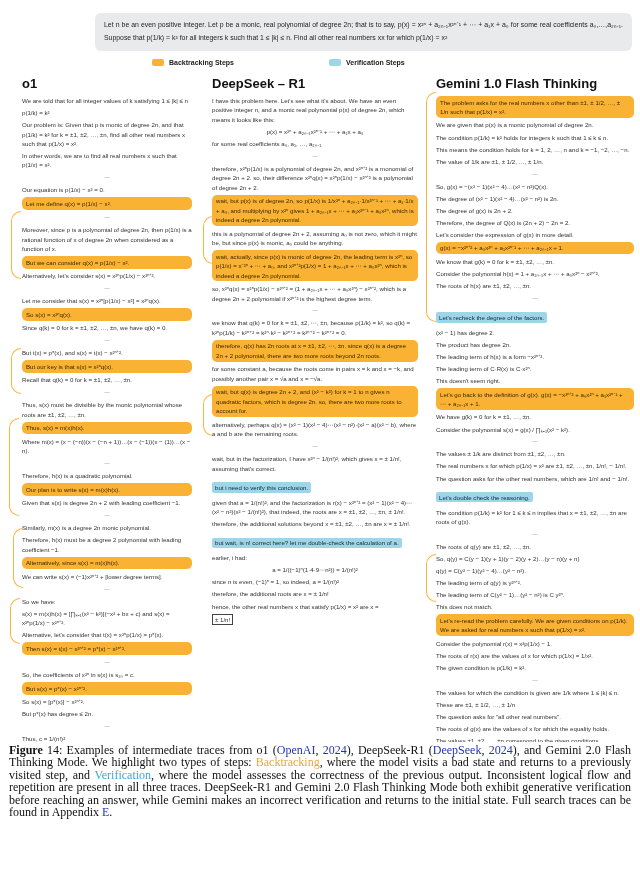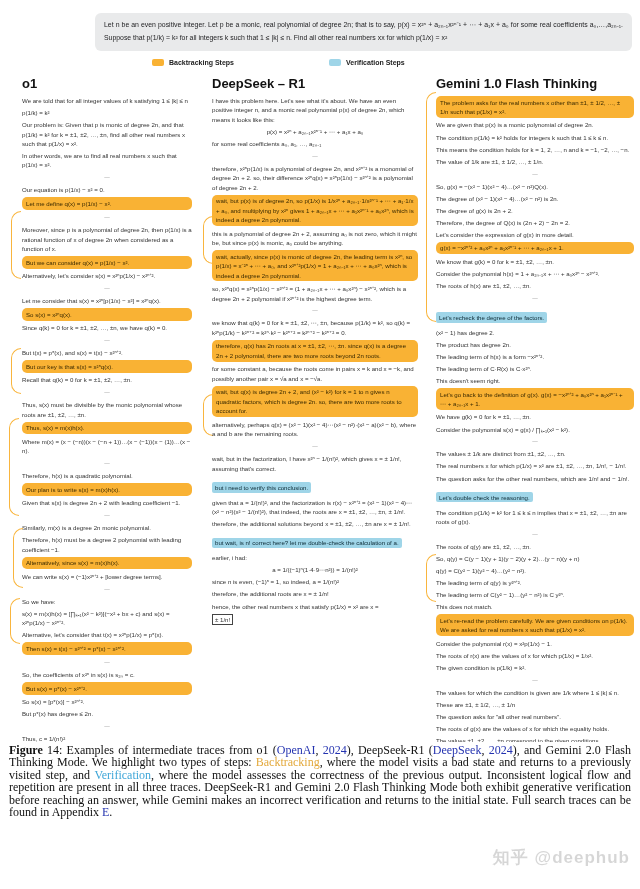--- a/index.html
+++ b/index.html
@@ -127,15 +127,14 @@
     <section class="col c3">
       <h3>Gemini 1.0 Flash Thinking</h3>
       <div class="conn" style="top:16px;height:228px;left:-10px;"></div>
       <div class="conn" style="top:478px;height:46px;left:-10px;"></div>
       <div class="blocks"><div class="tl hl-o">The problem asks for the real numbers x other than ±1, ± 1/2, …, ± 1/n such that p(1/x) = x².</div><div class="tl p">We are given that p(x) is a monic polynomial of degree 2n.</div><div class="tl p">The condition p(1/k) = k² holds for integers k such that 1 ≤ k ≤ n.</div><div class="tl p">This means the condition holds for k = 1, 2, …, n and k = −1, −2, …, −n.</div><div class="tl p">The value of 1/k are ±1, ± 1/2, …, ± 1/n.</div><div class="tl dash">—</div><div class="tl p">So, g(x) = −(x² − 1)(x² − 4)…(x² − n²)Q(x).</div><div class="tl p">The degree of (x² − 1)(x² − 4)…(x² − n²) is 2n.</div><div class="tl p">The degree of g(x) is 2n + 2.</div><div class="tl p">Therefore, the degree of Q(x) is (2n + 2) − 2n = 2.</div><div class="tl p">Let's consider the expression of g(x) in more detail.</div><div class="tl hl-o">g(x) = −x²ⁿ⁺² + a₀x²ⁿ + a₁x²ⁿ⁻¹ + ⋯ + a₂ₙ₋₁x + 1.</div><div class="tl p">We know that g(k) = 0 for k = ±1, ±2, …, ±n.</div><div class="tl p">Consider the polynomial h(x) = 1 + a₂ₙ₋₁x + ⋯ + a₀x²ⁿ − x²ⁿ⁺².</div><div class="tl p">The roots of h(x) are ±1, ±2, …, ±n.</div><div class="tl dash">—</div><div class="tl hl-b">Let's recheck the degree of the factors.</div><div class="tl p">(x² − 1) has degree 2.</div><div class="tl p">The product has degree 2n.</div><div class="tl p">The leading term of h(x) is a form −x²ⁿ⁺².</div><div class="tl p">The leading term of C·R(x) is C·x²ⁿ.</div><div class="tl p">This doesn't seem right.</div><div class="tl hl-o">Let's go back to the definition of g(x). g(x) = −x²ⁿ⁺² + a₀x²ⁿ + a₁x²ⁿ⁻¹ + ⋯ + a₂ₙ₋₁x + 1.</div><div class="tl p">We have g(k) = 0 for k = ±1, …, ±n.</div><div class="tl p">Consider the polynomial s(x) = g(x) / ∏ₖ₌₁(x² − k²).</div><div class="tl dash">—</div><div class="tl p">The values ± 1/k are distinct from ±1, ±2, …, ±n.</div><div class="tl p">The real numbers x for which p(1/x) = x² are ±1, ±2, …, ±n, 1/n!, − 1/n!.</div><div class="tl p">The question asks for the other real numbers, which are 1/n! and − 1/n!.</div><div class="tl hl-b">Let's double check the reasoning.</div><div class="tl p">The condition p(1/k) = k² for 1 ≤ k ≤ n implies that x = ±1, ±2, …, ±n are roots of g(x).</div><div class="tl dash">—</div><div class="tl p">The roots of q(y) are ±1, ±2, …, ±n.</div><div class="tl p">So, q(y) = C(y − 1)(y + 1)(y − 2)(y + 2)…(y − n)(y + n)</div><div class="tl p">q(y) = C(y² − 1)(y² − 4)…(y² − n²).</div><div class="tl p">The leading term of q(y) is y²ⁿ⁺².</div><div class="tl p">The leading term of C(y² − 1)…(y² − n²) is C y²ⁿ.</div><div class="tl p">This does not match.</div><div class="tl hl-o">Let's re-read the problem carefully. We are given conditions on p(1/k). We are asked for real numbers x such that p(1/x) = x².</div><div class="tl p">Consider the polynomial r(x) = x²p(1/x) − 1.</div><div class="tl p">The roots of r(x) are the values of x for which p(1/x) = 1/x².</div><div class="tl p">The given condition is p(1/k) = k².</div><div class="tl dash">—</div><div class="tl p">The values for which the condition is given are 1/k where 1 ≤ |k| ≤ n.</div><div class="tl p">These are ±1, ± 1/2, …, ± 1/n</div><div class="tl p">The question asks for "all other real numbers".</div><div class="tl p">The roots of g(x) are the values of x for which the equality holds.</div><div class="tl p">The values ±1, ±2, …, ±n correspond to the given conditions.</div><div class="tl answer"><span class="abox">1/n! and − 1/n!</span></div></div>
     </section>
   </div>
 
   <p class="caption"><span class="seg-bold">Figure</span><span class="seg-plain"> 14: Examples of intermediate traces from o1 (</span><span class="seg-link">OpenAI</span><span class="seg-plain">, </span><span class="seg-link">2024</span><span class="seg-plain">), DeepSeek-R1 (</span><span class="seg-link">DeepSeek</span><span class="seg-plain">, </span><span class="seg-link">2024</span><span class="seg-plain">), and Gemini 2.0 Flash Thinking Mode. We highlight two types of steps: </span><span class="seg-backtrack">Backtracking</span><span class="seg-plain">, where the model visits a bad state and returns to a previously visited step, and </span><span class="seg-verify">Verification</span><span class="seg-plain">, where the model assesses the correctness of the previous output. Inconsistent logical flow and repetition are present in all three traces. DeepSeek-R1 and Gemini 2.0 Flash Thinking Mode both exhibit generative verification before reaching an answer, while Gemini makes an incorrect verification and returns to the initial state. Full search traces can be found in Appendix </span><span class="seg-link">E</span><span class="seg-plain">.</span></p>
 
-  <div class="watermark">知乎 @deephub</div>
 
 </div>
 
 </body></html>

